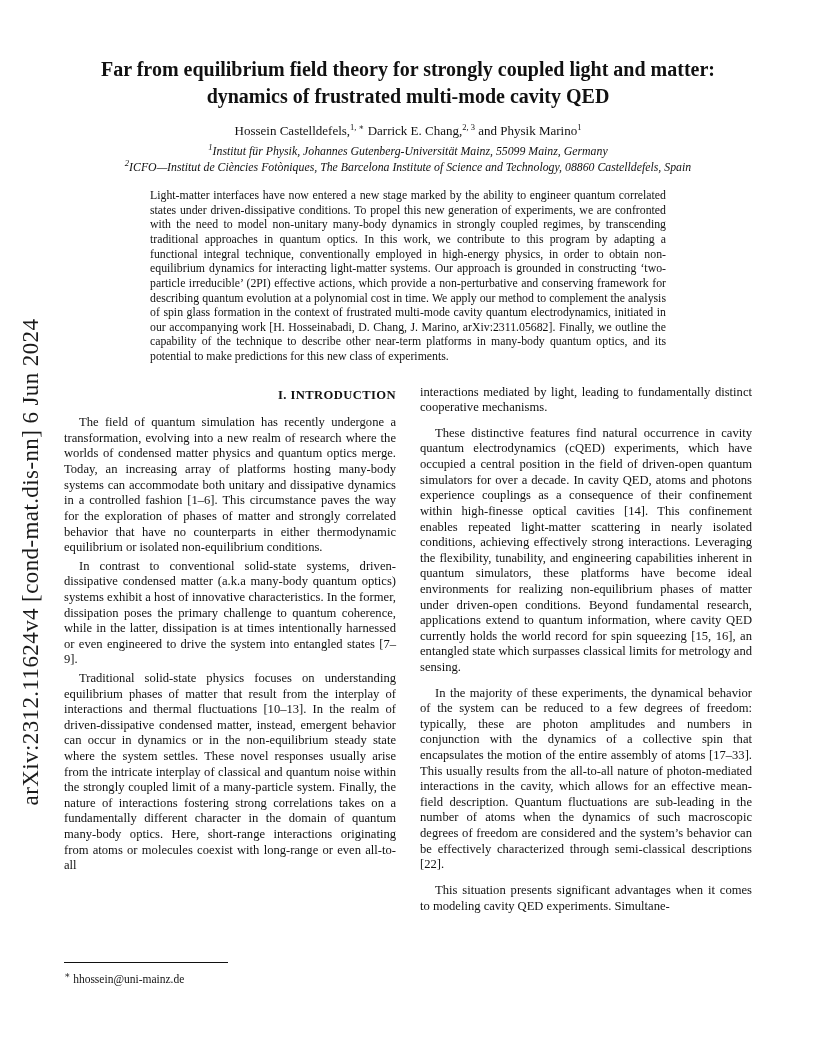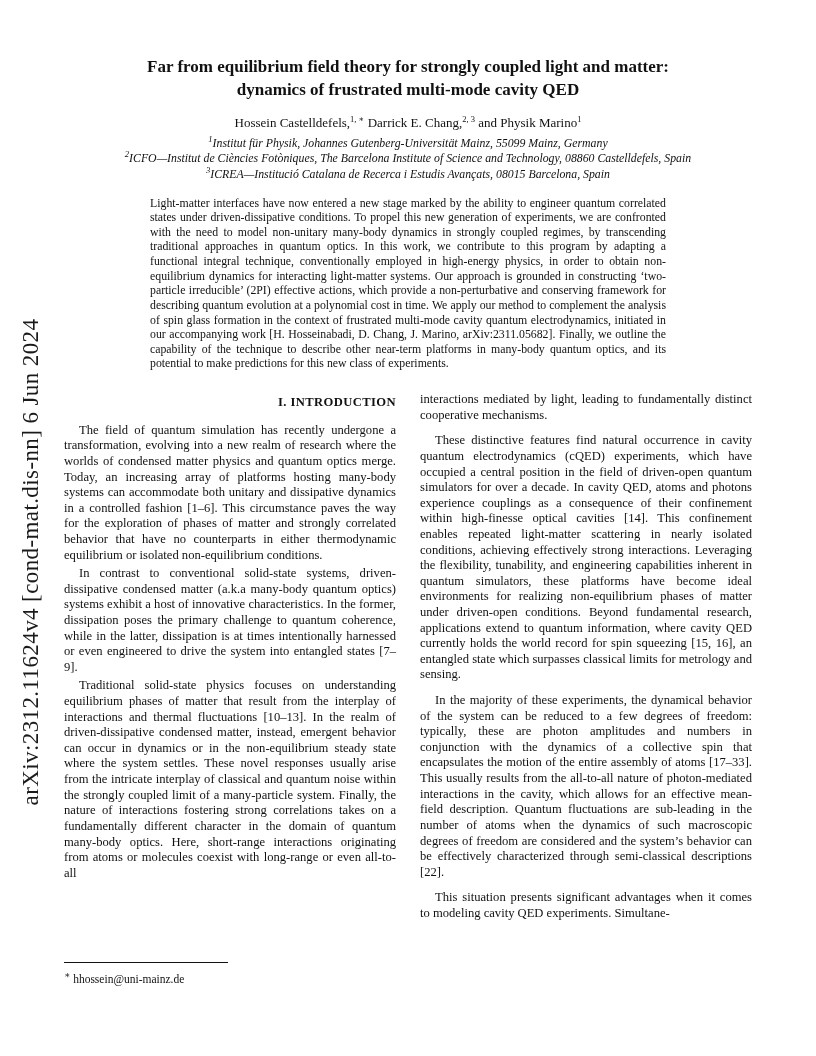--- a/index.html
+++ b/index.html
@@ -20,21 +20,21 @@
     font-size:23px;
     letter-spacing:0.4px;
     text-align:center;
     white-space:nowrap;
     color:#1a1a1a;
   }
   .content { position:absolute; left:64px; top:56px; width:688px; }
   .paper-title {
     text-align:center;
     font-weight:bold;
-    font-size:17px;
+    font-size:20px;
     line-height:1.35;
   }
   .author-line { text-align:center; font-size:13px; margin-top:13px; }
   sup { font-size:8.5px; line-height:0; }
   .affiliations {
     text-align:center;
     font-style:italic;
     font-size:11.8px;
     line-height:1.32;
     margin-top:5px;
@@ -93,21 +93,20 @@
 
     <div class="author-line">
       <span><span>Hossein Castelldefels,</span><sup>1, ∗</sup></span>
       <span><span> Darrick E. Chang,</span><sup>2, 3</sup></span>
       <span><span> and Physik Marino</span><sup>1</sup></span>
     </div>
 
     <div class="affiliations">
       <div><sup>1</sup><span>Institut für Physik, Johannes Gutenberg-Universität Mainz, 55099 Mainz, Germany</span></div>
       <div><sup>2</sup><span>ICFO—Institut de Ciències Fotòniques, The Barcelona Institute of Science and Technology, 08860 Castelldefels, Spain</span></div>
-      <div><sup>3</sup><span>ICREA—Institució Catalana de Recerca i Estudis Avançats, 08015 Barcelona, Spain</span></div>
     </div>
 
     <div class="abstract">Light-matter interfaces have now entered a new stage marked by the ability to engineer quantum correlated states under driven-dissipative conditions. To propel this new generation of experiments, we are confronted with the need to model non-unitary many-body dynamics in strongly coupled regimes, by transcending traditional approaches in quantum optics. In this work, we contribute to this program by adapting a functional integral technique, conventionally employed in high-energy physics, in order to obtain non-equilibrium dynamics for interacting light-matter systems. Our approach is grounded in constructing ‘two-particle irreducible’ (2PI) effective actions, which provide a non-perturbative and conserving framework for describing quantum evolution at a polynomial cost in time. We apply our method to complement the analysis of spin glass formation in the context of frustrated multi-mode cavity quantum electrodynamics, initiated in our accompanying work [H. Hosseinabadi, D. Chang, J. Marino, arXiv:2311.05682]. Finally, we outline the capability of the technique to describe other near-term platforms in many-body quantum optics, and its potential to make predictions for this new class of experiments.</div>
 
     <div class="columns">
 
       <div class="col col-left">
         <div class="section-heading">I. INTRODUCTION</div>
         <p class="para">The field of quantum simulation has recently undergone a transformation, evolving into a new realm of research where the worlds of condensed matter physics and quantum optics merge. Today, an increasing array of platforms hosting many-body systems can accommodate both unitary and dissipative dynamics in a controlled fashion [1–6]. This circumstance paves the way for the exploration of phases of matter and strongly correlated behavior that have no counterparts in either thermodynamic equilibrium or isolated non-equilibrium conditions.</p>
         <p class="para">In contrast to conventional solid-state systems, driven-dissipative condensed matter (a.k.a many-body quantum optics) systems exhibit a host of innovative characteristics. In the former, dissipation poses the primary challenge to quantum coherence, while in the latter, dissipation is at times intentionally harnessed or even engineered to drive the system into entangled states [7–9].</p>

